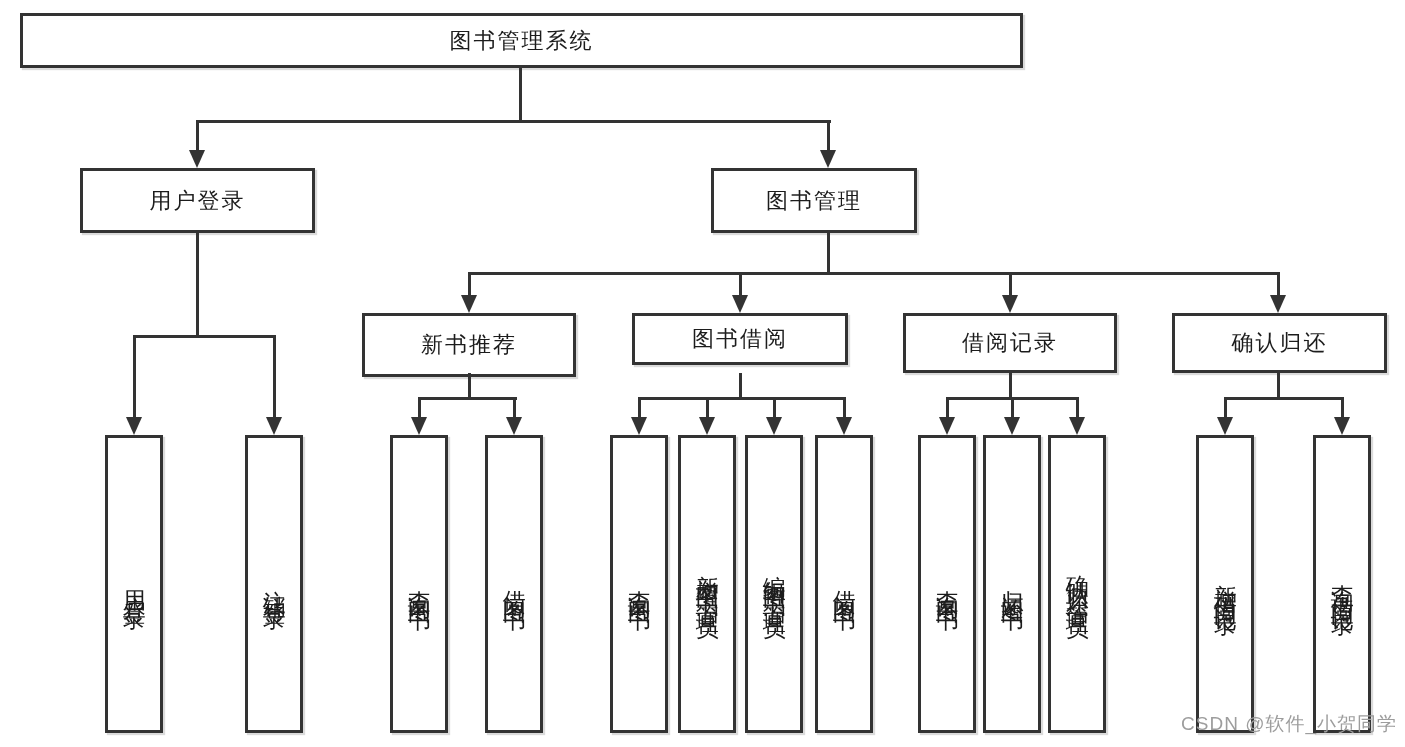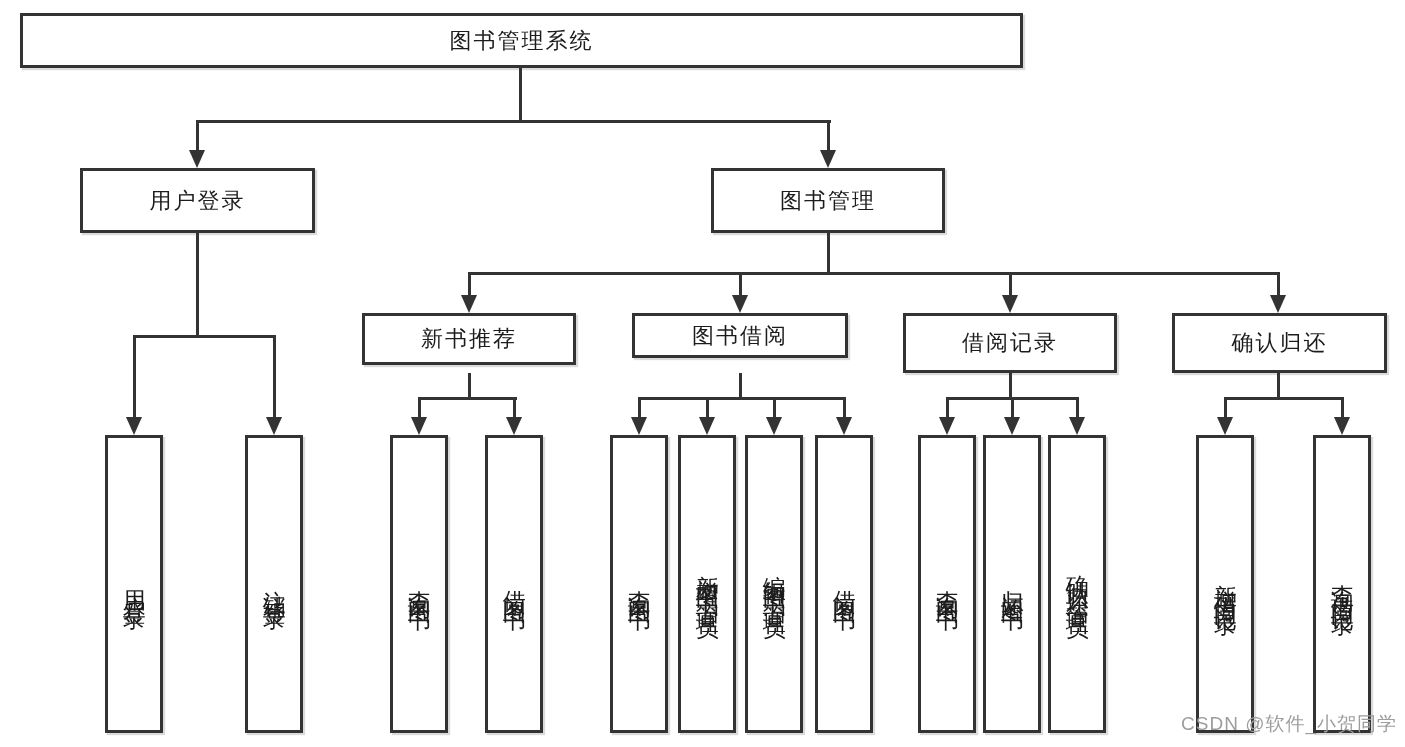--- a/index.html
+++ b/index.html
@@ -67,21 +67,21 @@
   <div class="vline" style="left:518.5px;top:68px;height:52px;"></div>
   <div class="hline" style="left:195.5px;top:120px;width:635px;"></div>
   <div class="vline" style="left:195.5px;top:120px;height:30px;"></div>
   <div class="vline" style="left:826.5px;top:120px;height:30px;"></div>
   <div class="arrow" style="left:189px;top:150px;"></div>
   <div class="arrow" style="left:820px;top:150px;"></div>
 
   <div class="box" style="left:80px;top:168px;width:235px;height:65px;">
     <span>用户登录</span>
   </div>
-  <div class="box" style="left:711px;top:168px;width:234px;height:65px;">
+  <div class="box" style="left:711px;top:168px;width:206px;height:65px;">
     <span>图书管理</span>
   </div>
 
   <div class="vline" style="left:195.5px;top:233px;height:102px;"></div>
   <div class="hline" style="left:132.5px;top:335px;width:143px;"></div>
   <div class="vline" style="left:132.5px;top:335px;height:82px;"></div>
   <div class="vline" style="left:272.5px;top:335px;height:82px;"></div>
   <div class="arrow" style="left:126px;top:417px;"></div>
   <div class="arrow" style="left:266px;top:417px;"></div>
 
@@ -89,24 +89,24 @@
   <div class="hline" style="left:467.5px;top:272px;width:812px;"></div>
   <div class="vline" style="left:467.5px;top:272px;height:23px;"></div>
   <div class="vline" style="left:738.5px;top:272px;height:23px;"></div>
   <div class="vline" style="left:1008.5px;top:272px;height:23px;"></div>
   <div class="vline" style="left:1276.5px;top:272px;height:23px;"></div>
   <div class="arrow" style="left:461px;top:295px;"></div>
   <div class="arrow" style="left:732px;top:295px;"></div>
   <div class="arrow" style="left:1002px;top:295px;"></div>
   <div class="arrow" style="left:1270px;top:295px;"></div>
 
-  <div class="box" style="left:362px;top:313px;width:214px;height:52px;">
+  <div class="box" style="left:362px;top:313px;width:214px;height:64px;">
     <span>新书推荐</span>
   </div>
-  <div class="box" style="left:632px;top:313px;width:216px;height:45px;font-family:Liberation Mono, monospace;">
+  <div class="box" style="left:632px;top:313px;width:216px;height:52px;font-family:Liberation Mono, monospace;">
     <span>图书借阅</span>
   </div>
   <div class="box" style="left:903px;top:313px;width:214px;height:60px;">
     <span>借阅记录</span>
   </div>
   <div class="box" style="left:1172px;top:313px;width:215px;height:60px;">
     <span>确认归还</span>
   </div>
 
   <div class="vline" style="left:467.5px;top:373px;height:24px;"></div>

